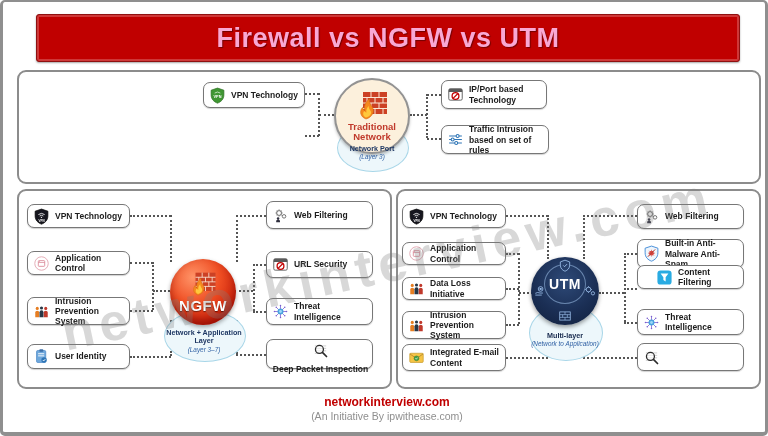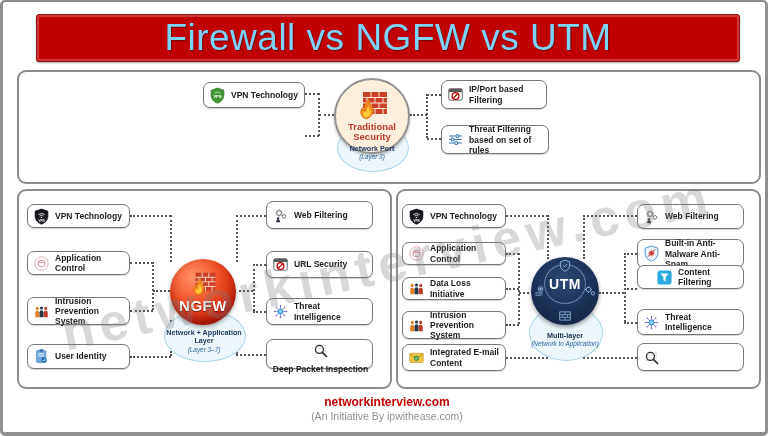--- a/index.html
+++ b/index.html
@@ -2,21 +2,21 @@
 <html><head>
 <meta charset="utf-8">
 <style>
   html,body{margin:0;padding:0;background:#fff;}
   #canvas{position:relative;width:768px;height:436px;background:#fff;box-sizing:border-box;
           border:3px solid #8f8f8f;border-top-width:2px;border-bottom-width:4px;border-radius:5px;
           overflow:hidden;font-family:"Liberation Sans",sans-serif;}
   .banner{position:absolute;left:33px;top:12px;width:702px;height:46px;background:#c00000;
           border:1px solid #8f1010;border-radius:3px;display:flex;align-items:center;justify-content:center;
           box-shadow:inset 0 0 0 2px rgba(255,255,255,.22), 0 1px 2px rgba(0,0,0,.35);}
-  .banner h1{margin:0;color:#7dd3fc;font-size:37px;font-weight:normal;letter-spacing:.5px;
+  .banner h1{margin:0;color:#f9a8d4;font-size:27px;font-weight:bold;letter-spacing:.5px;
           text-shadow:1px 1px 1px rgba(0,0,0,.4);}
   .panel{position:absolute;border:2px solid #8c8c8c;border-radius:9px;background:transparent;}
   .fbox{position:absolute;background:#fff;border:1.5px solid #777;border-radius:7px;display:flex;
         align-items:center;gap:5px;padding:2px 3px 2px 5px;box-sizing:border-box;z-index:3;
         box-shadow:0 1px 1px rgba(0,0,0,.18);}
   .fbox .lbl{font-size:8.5px;font-weight:bold;line-height:1.18;color:#1c1c1c;flex:1;}
   .icon16{width:17px;height:17px;flex:0 0 17px;}
   .dot-h{position:absolute;border-top:2px dotted #555;z-index:1;}
   .dot-v{position:absolute;border-left:2px dotted #555;z-index:1;}
   .ellipse{position:absolute;background:#edf7fb;border:1.5px solid #a8d6e8;border-radius:50%;z-index:1;}
@@ -249,44 +249,44 @@
   <div class="fbox" style="left:200px;top:80px;width:102px;height:26px;">
     <svg class="icon16">
         <use href="#s-shield-green"></use>
       </svg>
     <span class="lbl">VPN Technology</span>
   </div>
   <div class="fbox" style="left:438px;top:78px;width:106px;height:29px;">
     <svg class="icon16">
         <use href="#s-block"></use>
       </svg>
-    <span class="lbl">IP/Port based Filtering</span>
+    <span class="lbl">IP/Port based Technology</span>
   </div>
   <div class="fbox" style="left:438px;top:123px;width:108px;height:29px;">
     <svg class="icon16">
         <use href="#s-sliders"></use>
       </svg>
-    <span class="lbl">Threat Filtering based on set of rules</span>
+    <span class="lbl">Traffic Intrusion based on set of rules</span>
   </div>
 
   <div class="dot-h" style="left:302px;top:91px;width:14px;"></div>
   <div class="dot-h" style="left:302px;top:133px;width:14px;"></div>
   <div class="dot-v" style="left:315px;top:91px;height:43px;"></div>
   <div class="dot-h" style="left:316px;top:112px;width:15px;"></div>
   <div class="dot-h" style="left:407px;top:112px;width:17px;"></div>
   <div class="dot-v" style="left:423px;top:92px;height:44px;"></div>
   <div class="dot-h" style="left:424px;top:92px;width:14px;"></div>
   <div class="dot-h" style="left:424px;top:136px;width:14px;"></div>
 
   <div class="ellipse" style="left:334px;top:122px;width:70px;height:46px;"></div>
   <div class="circle trad-circle">
     <svg style="width:36px;height:30px;">
         <use href="#s-wallflame"></use>
       </svg>
-    <div class="trad-title">Traditional Security</div>
+    <div class="trad-title">Traditional Network</div>
   </div>
   <div class="layer-text" style="left:331px;top:143px;width:76px;">
     <div class="layer-main" style="color:#1f3864;">Network Port</div>
     <div class="layer-sub">(Layer 3)</div>
   </div>
 
   <div class="panel" style="left:14px;top:187px;width:371px;height:196px;"></div>
 
   <div class="fbox" style="left:24px;top:202px;width:103px;height:24px;">
     <svg class="icon16">

